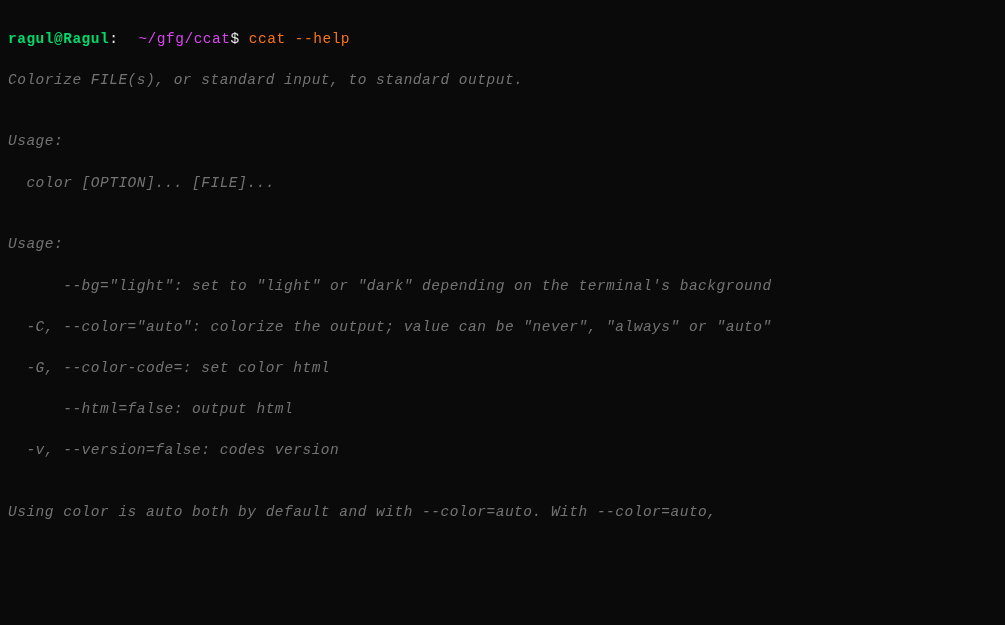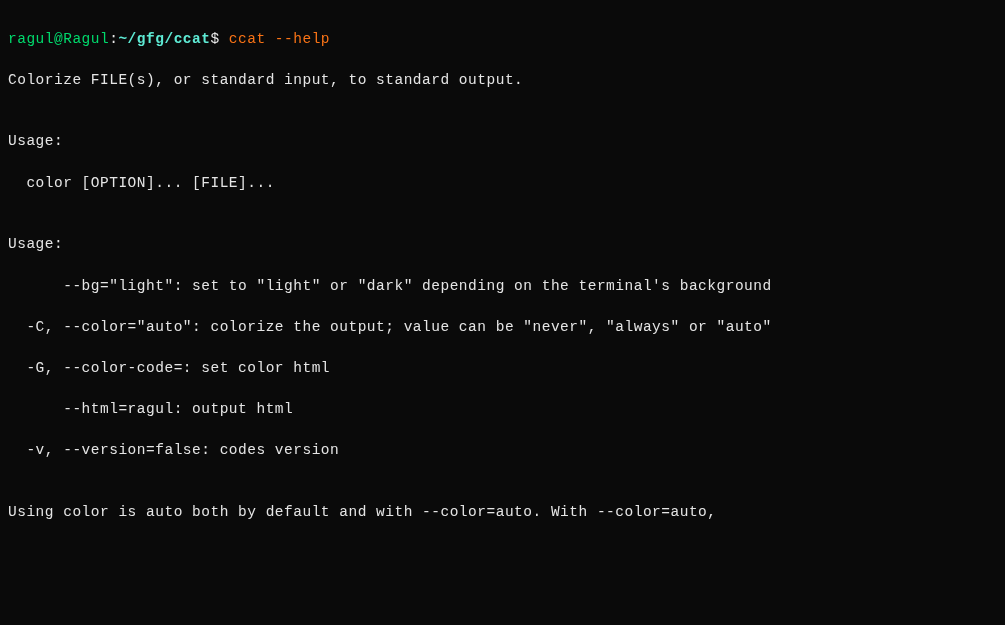--- a/index.html
+++ b/index.html
@@ -17,57 +17,59 @@
       letter-spacing: 0.5px;
       width: 1005px;
       height: 625px;
       overflow: hidden;
     }
     .terminal {
       white-space: pre;
     }
     .prompt-user {
       color: #00d96c;
-      font-weight: normal;
+      font-weight: bold;
     }
     .prompt-colon {
       color: #e8e8e8;
     }
     .prompt-path {
-      color: #5eead4;
-      font-weight: bold;
+      color: #d946ef;
+      font-weight: normal;
+      margin-left: 20px;
     }
     .prompt-dollar {
       color: #e8e8e8;
     }
     .cmd-text {
       color: #f97316;
     }
     .output-text {
-      color: #e5e5e5;
+      color: #737373;
+      font-style: italic;
     }
     .line {
       display: block;
     }
   </style>
 </head>
 <body>
 
 <div class="terminal">
 <span class="line"><span class="prompt-user">ragul@Ragul</span><span class="prompt-colon">:</span><span class="prompt-path">~/gfg/ccat</span><span class="prompt-dollar">$ </span><span class="cmd-text">ccat --help</span></span>
 <span class="line output-text">Colorize FILE(s), or standard input, to standard output.</span>
 <span class="line output-text"></span>
 <span class="line output-text">Usage:</span>
 <span class="line output-text">  color [OPTION]... [FILE]...</span>
 <span class="line output-text"></span>
 <span class="line output-text">Usage:</span>
 <span class="line output-text">      --bg="light": set to "light" or "dark" depending on the terminal's background</span>
 <span class="line output-text">  -C, --color="auto": colorize the output; value can be "never", "always" or "auto"</span>
 <span class="line output-text">  -G, --color-code=: set color html</span>
-<span class="line output-text">      --html=ragul: output html</span>
+<span class="line output-text">      --html=false: output html</span>
 <span class="line output-text">  -v, --version=false: codes version</span>
 <span class="line output-text"></span>
 <span class="line output-text">Using color is auto both by default and with --color=auto. With --color=auto,</span>
 
 
 
 <span class="line output-text"></span>
 
 
 

